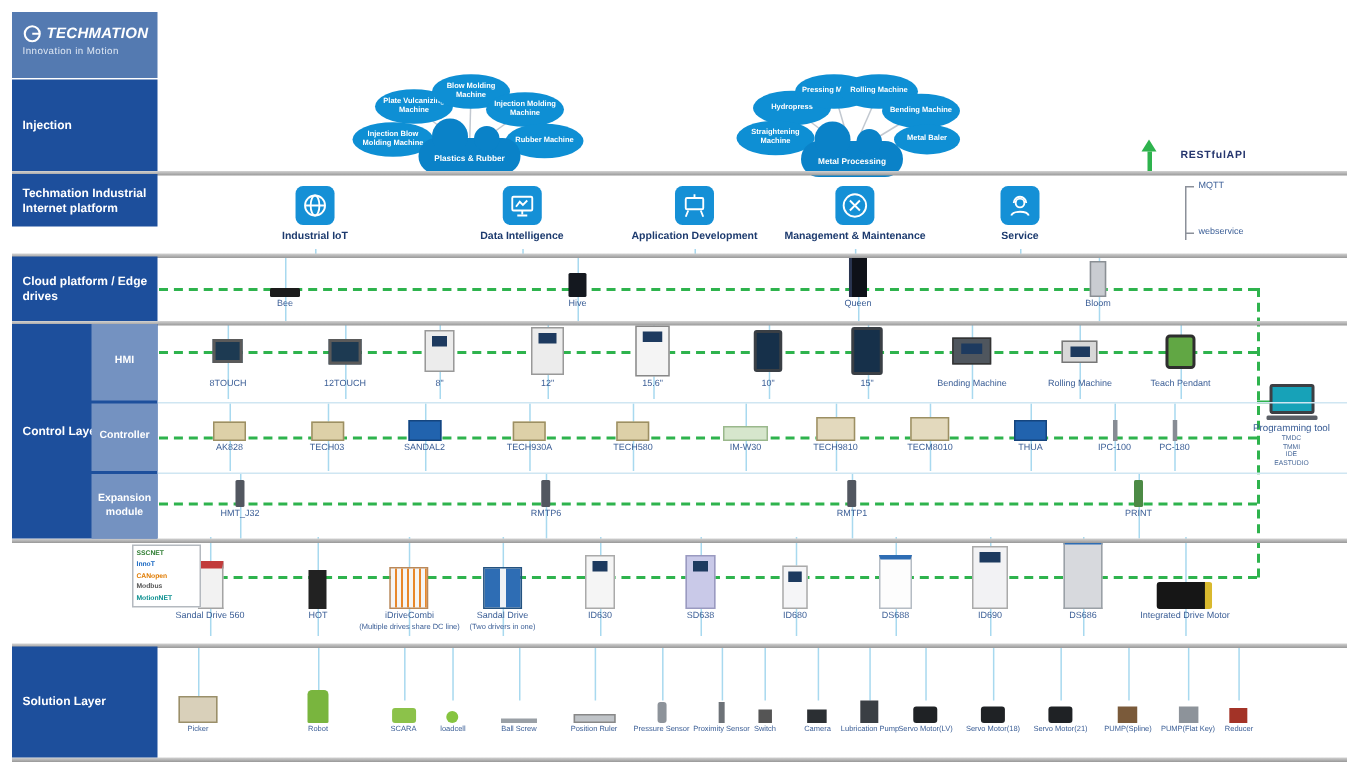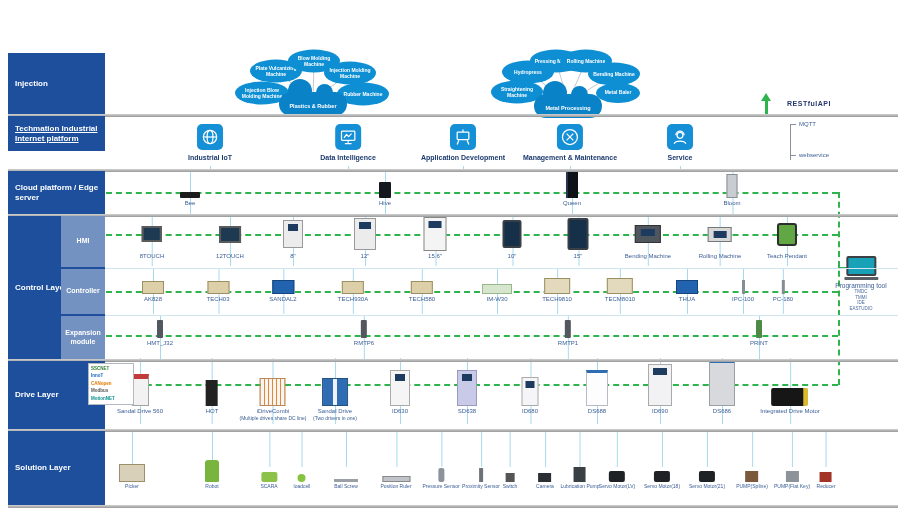--- a/index.html
+++ b/index.html
@@ -106,43 +106,50 @@
   .i-laptop{width:26px;height:16px;background:#17a2b8;border:2px solid #3c3f44;border-radius:2px;}
   .i-lapbase{width:34px;height:3px;background:#5a5f66;border-radius:1px;margin-top:1px;}
   .pt-line{font-size:4.5px;color:#4a6a9a;line-height:1.25;white-space:nowrap;}
   svg.spokes{position:absolute;left:0;top:0;z-index:2;}
 </style>
 </head>
 <body>
 
 <div id="stage">
 
+  <div class="logo-blk">
+    <div class="logo-row">
+      <svg width="13" height="13" viewBox="0 0 13 13">
+          <circle cx="6.5" cy="6.5" r="5" fill="none" stroke="#fff" stroke-width="1.4"></circle>
+          <path d="M6.5 6.5h5" stroke="#fff" stroke-width="1.4"></path>
+        </svg>
+      <span class="logo-name">TECHMATION</span>
+    </div>
+    <div class="logo-tag">Innovation in Motion</div>
+  </div>
   <div class="sb" style="top:53px;height:61px;">
       <span>Injection</span>
     </div>
-  <div class="sb" style="top:116px;height:35px;text-decoration:underline;">
+  <div class="sb" style="top:116px;height:35px;">
       <span>Techmation Industrial Internet platform</span>
     </div>
   <div class="sb" style="top:171px;height:43px;">
-      <span>Cloud platform / Edge server</span>
+      <span>Cloud platform / Edge drives</span>
     </div>
   <div class="sb" style="top:216px;height:143px;">
       <span>Control Layer</span>
     </div>
   <div class="sb-sub" style="top:216px;height:51px;">
       <span>HMI</span>
     </div>
   <div class="sb-sub" style="top:269px;height:45px;">
       <span>Controller</span>
     </div>
   <div class="sb-sub" style="top:316px;height:43px;">
       <span>Expansion module</span>
-    </div>
-  <div class="sb" style="top:361px;height:68px;">
-      <span>Drive Layer</span>
     </div>
   <div class="sb" style="top:431px;height:74px;">
       <span>Solution Layer</span>
     </div>
 
 
   <div class="bar" style="top:114px;"></div>
   <div class="bar" style="top:169px;"></div>
   <div class="bar" style="top:214px;"></div>
   <div class="bar" style="top:359px;"></div>

